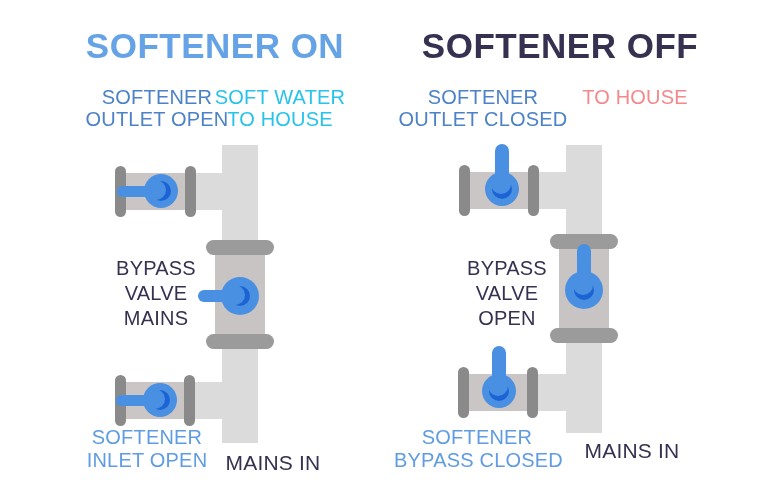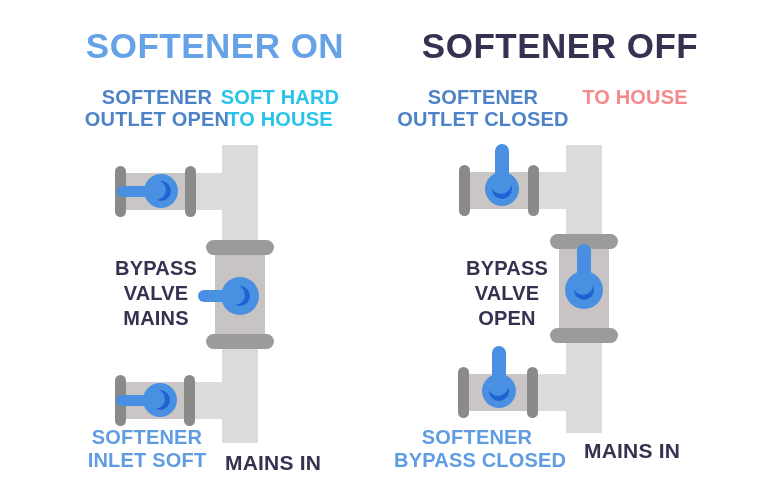--- a/index.html
+++ b/index.html
@@ -34,21 +34,21 @@
   .handle{position:absolute;background:var(--valve-blue);border-radius:8px;}
   .moon{position:absolute;width:20px;height:20px;border-radius:50%;background:var(--valve-dark);}
   .moon-cover{position:absolute;width:20px;height:20px;border-radius:50%;background:var(--valve-blue);}
   .v34 .moon{left:7px;top:7px;}
   .v38 .moon{left:9px;top:9px;}
   .v34.open-h .moon-cover{left:2px;top:6px;}
   .v38.open-h .moon-cover{left:4px;top:8px;}
   .v34.open-v .moon-cover{left:6px;top:2px;}
   .v38.open-v .moon-cover{left:8px;top:4px;}
   .title{position:absolute;font-size:35px;font-weight:800;letter-spacing:.5px;text-align:center;line-height:40px;white-space:nowrap;}
-  .lbl{position:absolute;font-size:20px;font-weight:700;letter-spacing:.2px;text-align:center;line-height:22px;white-space:nowrap;}
+  .lbl{position:absolute;font-size:20px;font-weight:400;letter-spacing:.2px;text-align:center;line-height:22px;white-space:nowrap;}
   .lbl-bypass{line-height:25px;}
   .lbl-mains{font-size:21px;color:var(--dark);}
   .c-title-on{color:var(--title-on);}
   .c-title-off{color:var(--title-off);}
   .c-outlet{color:var(--outlet-blue);}
   .c-inlet{color:var(--inlet-blue);}
   .c-cyan{color:var(--cyan);}
   .c-salmon{color:var(--salmon);}
   .c-dark{color:var(--dark);}
 </style>
@@ -58,21 +58,21 @@
 <div class="stage">
 
   <div class="panel" style="left:0;">
     <div class="title c-title-on" style="left:40px;top:26px;width:350px;">SOFTENER ON</div>
 
     <div class="lbl c-outlet" style="left:57px;top:86px;width:200px;">
       <span style="display:block;">SOFTENER</span>
       <span style="display:block;">OUTLET OPEN</span>
     </div>
     <div class="lbl c-cyan" style="left:180px;top:86px;width:200px;">
-      <span style="display:block;">SOFT HARD</span>
+      <span style="display:block;">SOFT WATER</span>
       <span style="display:block;">TO HOUSE</span>
     </div>
 
     <div class="pipe" style="left:222px;top:145px;width:36px;height:298px;"></div>
 
     <div class="branch-light" style="left:193px;top:173px;width:32px;"></div>
     <div class="branch-dark" style="left:121px;top:173px;width:72px;"></div>
     <div class="flange" style="left:115px;top:166px;"></div>
     <div class="flange" style="left:185px;top:166px;"></div>
     <div class="handle" style="left:117px;top:186px;width:48px;height:11px;"></div>
@@ -99,21 +99,21 @@
     <div class="branch-dark" style="left:121px;top:382px;width:72px;"></div>
     <div class="flange" style="left:115px;top:375px;"></div>
     <div class="flange" style="left:184px;top:375px;"></div>
     <div class="handle" style="left:116px;top:395px;width:48px;height:11px;"></div>
     <div class="valve v34 open-h" style="left:143px;top:383px;">
       <div class="moon"></div>
       <div class="moon-cover"></div>
     </div>
     <div class="lbl c-inlet" style="left:47px;top:426px;width:200px;line-height:23px;">
       <span style="display:block;">SOFTENER</span>
-      <span style="display:block;">INLET SOFT</span>
+      <span style="display:block;">INLET OPEN</span>
     </div>
     <div class="lbl lbl-mains" style="left:193px;top:452px;width:160px;">MAINS IN</div>
   </div>
 
   <div class="panel" style="left:394px;">
     <div class="title c-title-off" style="left:0px;top:26px;width:332px;">SOFTENER OFF</div>
 
     <div class="lbl c-outlet" style="left:0px;top:86px;width:178px;">
       <span style="display:block;">SOFTENER</span>
       <span style="display:block;">OUTLET CLOSED</span>

